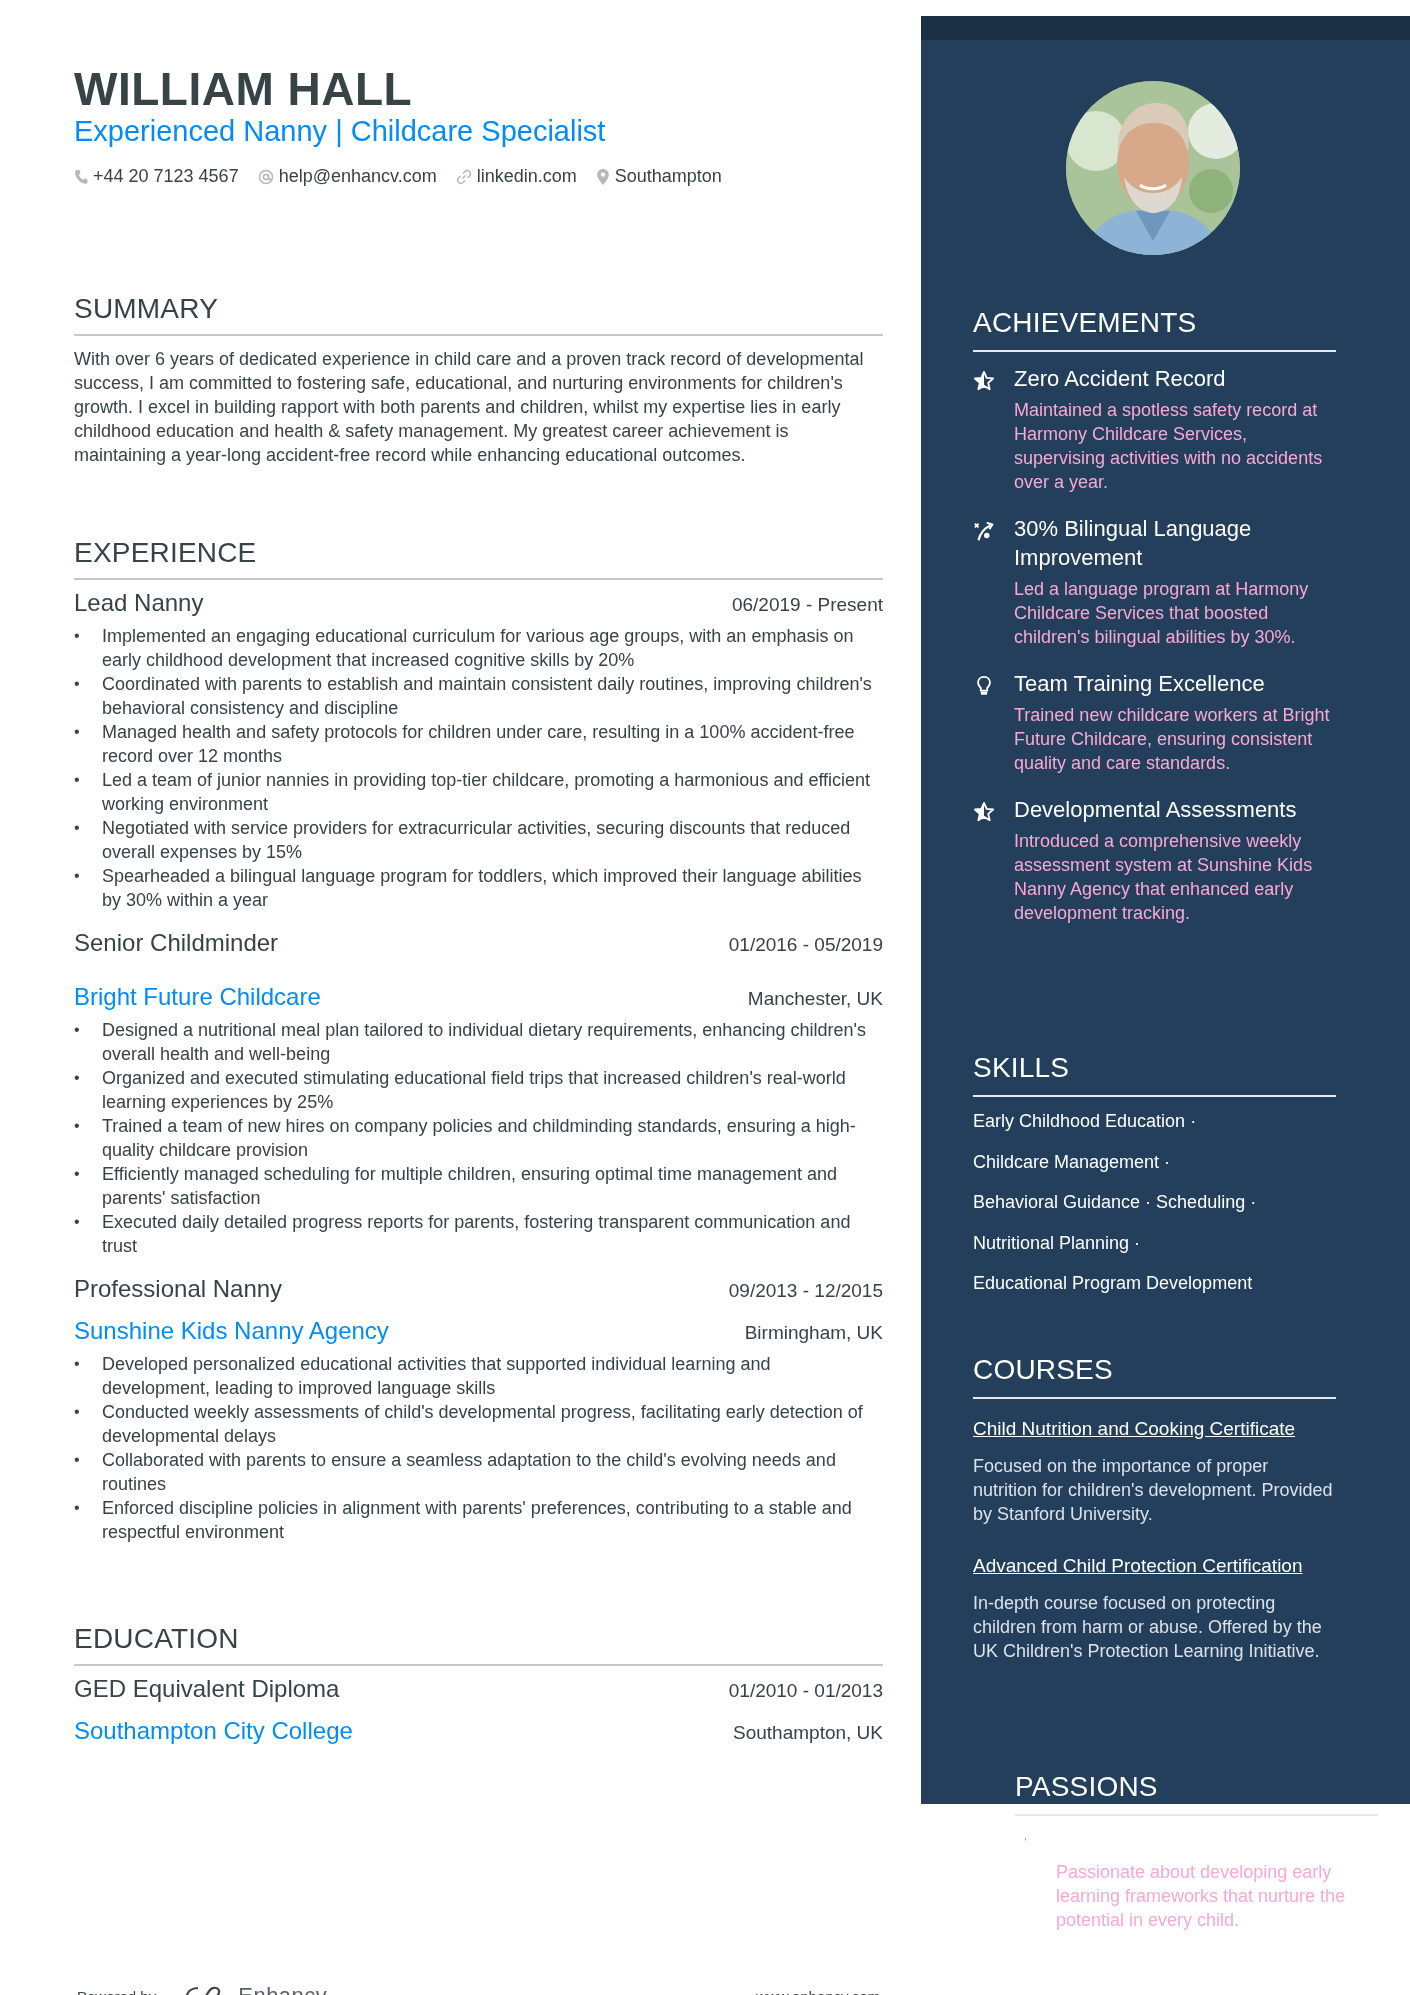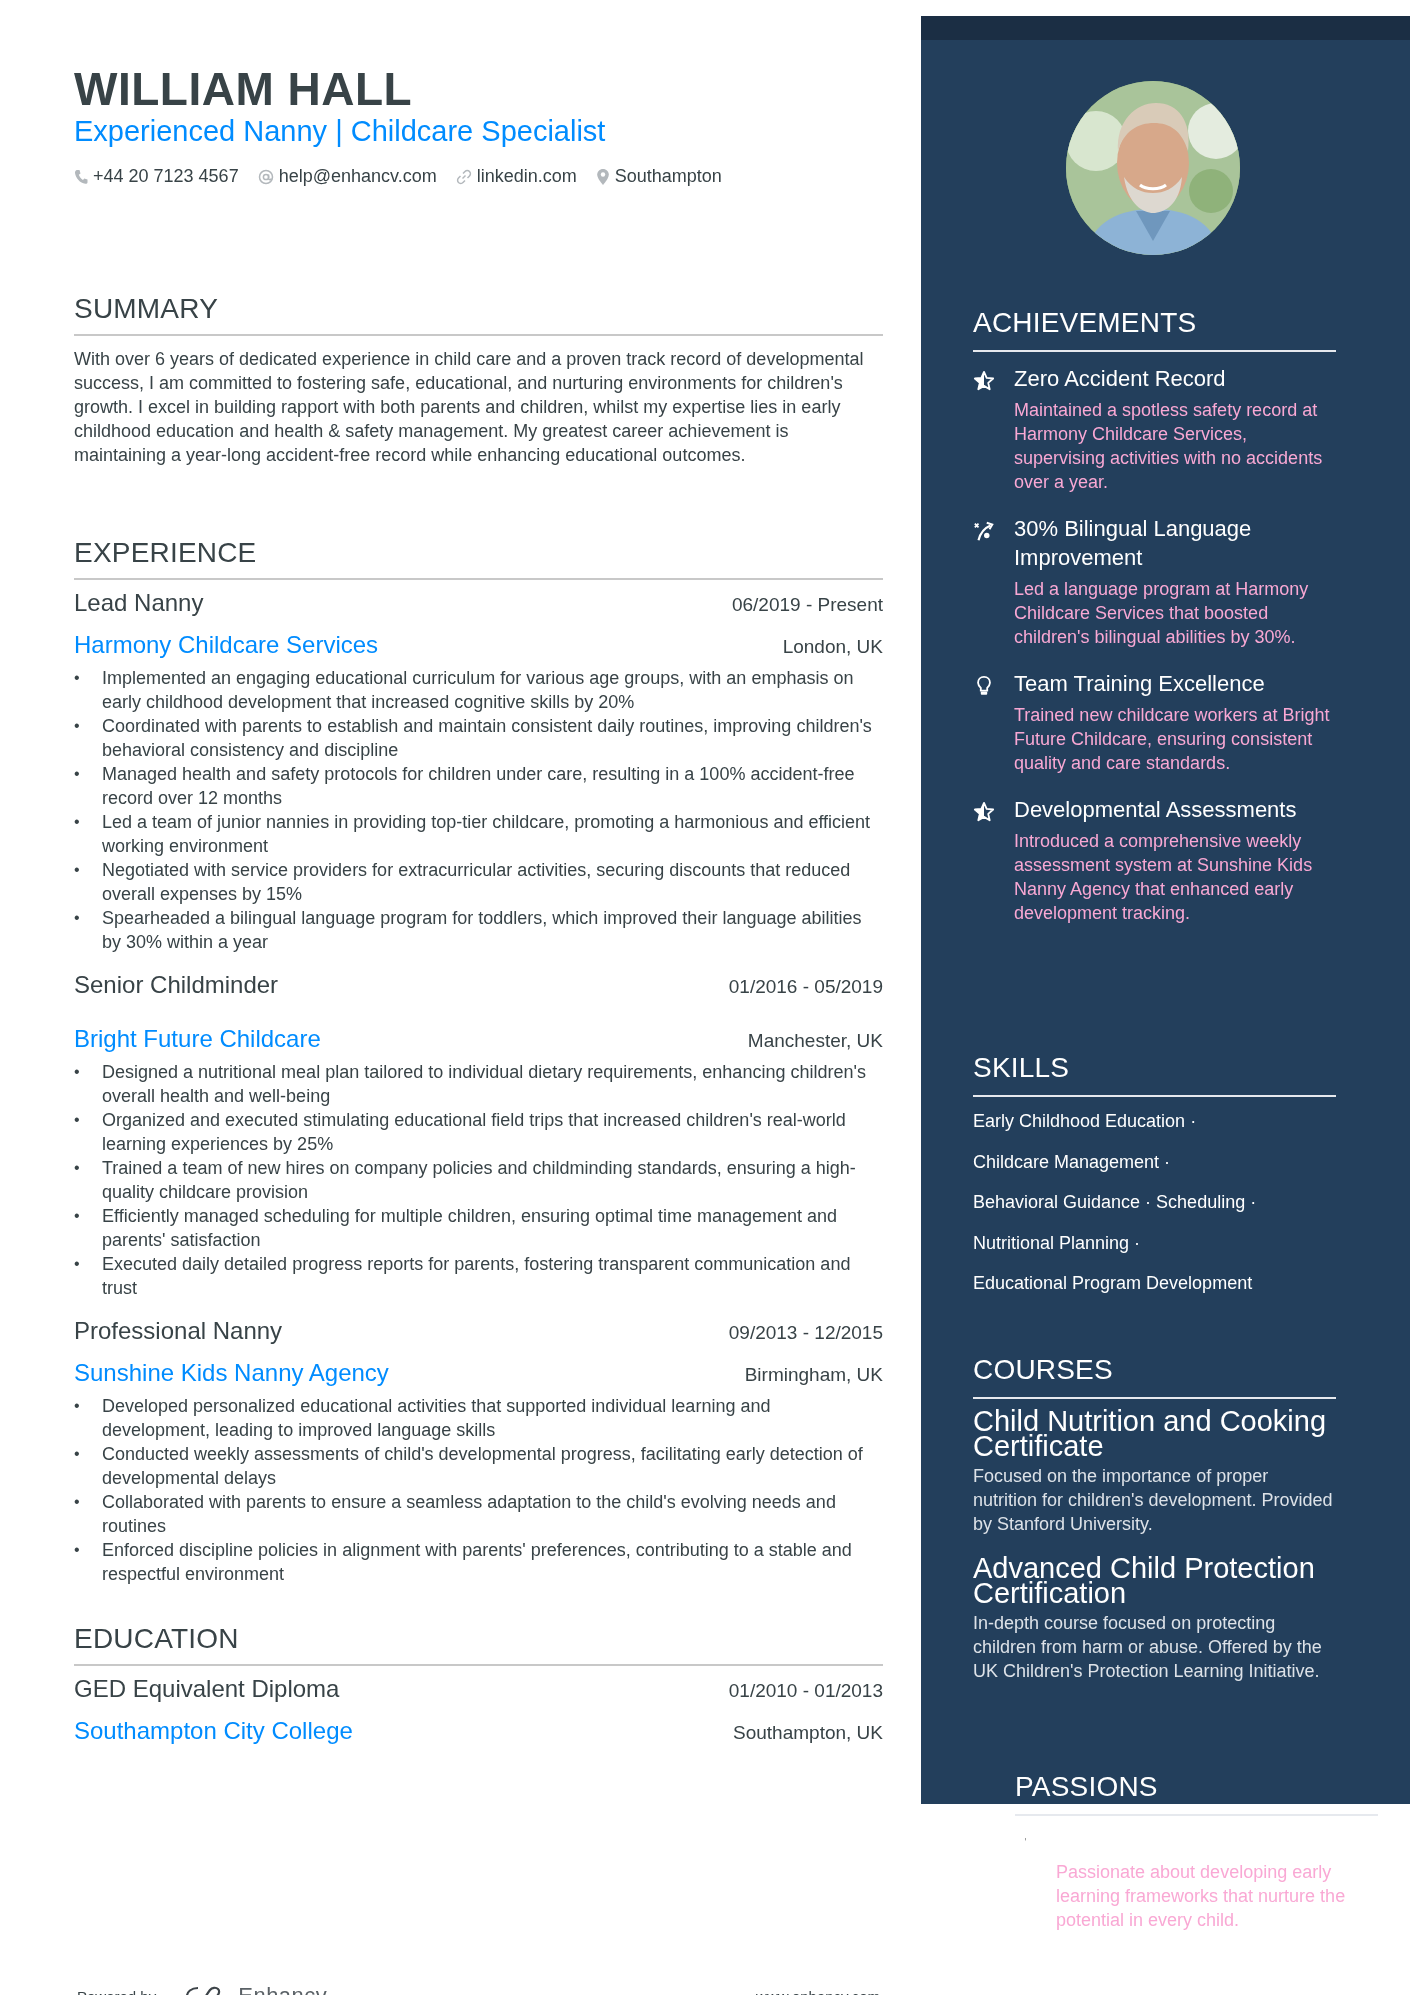--- a/index.html
+++ b/index.html
@@ -45,21 +45,21 @@
   .sidebar-top { position: absolute; left: 0; top: 0; width: 489px; height: 24px; background: #1b2e44; }
   .photo { position: absolute; left: 145px; top: 65px; width: 174px; height: 174px; border-radius: 50%; overflow: hidden; background: #8fb07a; }
   .sb-section { position: absolute; left: 52px; width: 363px; color: #ffffff; }
   .sb-title { font-size: 28px; line-height: 34px; color: #ffffff; text-transform: uppercase; letter-spacing: 0.2px; }
   .sb-rule { height: 2px; background: #e6e9ee; margin-top: 10px; }
   .ach-item { position: relative; padding-left: 41px; }
   .ach-icon { position: absolute; left: 0; top: 6px; width: 22px; height: 22px; }
   .ach-title { font-size: 22px; line-height: 29px; color: #ffffff; }
   .ach-desc { font-size: 18px; line-height: 24px; color: #f9a8d4; margin-top: 5px; }
   .skill-line { font-size: 18px; line-height: 24px; color: #ffffff; height: 40.5px; }
-  .course-title { font-size: 29px; line-height: 25px; color: #ffffff; }
+  .course-title { font-size: 19px; line-height: 40px; color: #ffffff; text-decoration: underline; }
   .course-desc { font-size: 18px; line-height: 24px; color: #dde2e8; margin-top: 5px; }
 </style>
 </head>
 <body>
 
 <div class="left">
 
   <div class="name">WILLIAM HALL</div>
   <div class="headline">Experienced Nanny | Childcare Specialist</div>
 
@@ -102,24 +102,20 @@
   </div>
 
   <div class="experience">
     <div class="section-title">EXPERIENCE</div>
     <div class="section-rule"></div>
 
     <div class="job" style="margin-top:6px;">
       <div class="job-row">
         <span class="job-title">Lead Nanny</span>
         <span class="job-date">06/2019 - Present</span>
-      </div>
-      <div class="job-row" style="margin-top:6px;">
-        <span class="job-company">Harmony Childcare Services</span>
-        <span class="job-loc">London, UK</span>
       </div>
       <ul class="bullets">
         <li>Implemented an engaging educational curriculum for various age groups, with an emphasis on early childhood development that increased cognitive skills by 20%</li>
         <li>Coordinated with parents to establish and maintain consistent daily routines, improving children's behavioral consistency and discipline</li>
         <li>Managed health and safety protocols for children under care, resulting in a 100% accident-free record over 12 months</li>
         <li>Led a team of junior nannies in providing top-tier childcare, promoting a harmonious and efficient working environment</li>
         <li>Negotiated with service providers for extracurricular activities, securing discounts that reduced overall expenses by 15%</li>
         <li>Spearheaded a bilingual language program for toddlers, which improved their language abilities by 30% within a year</li>
       </ul>
     </div>

